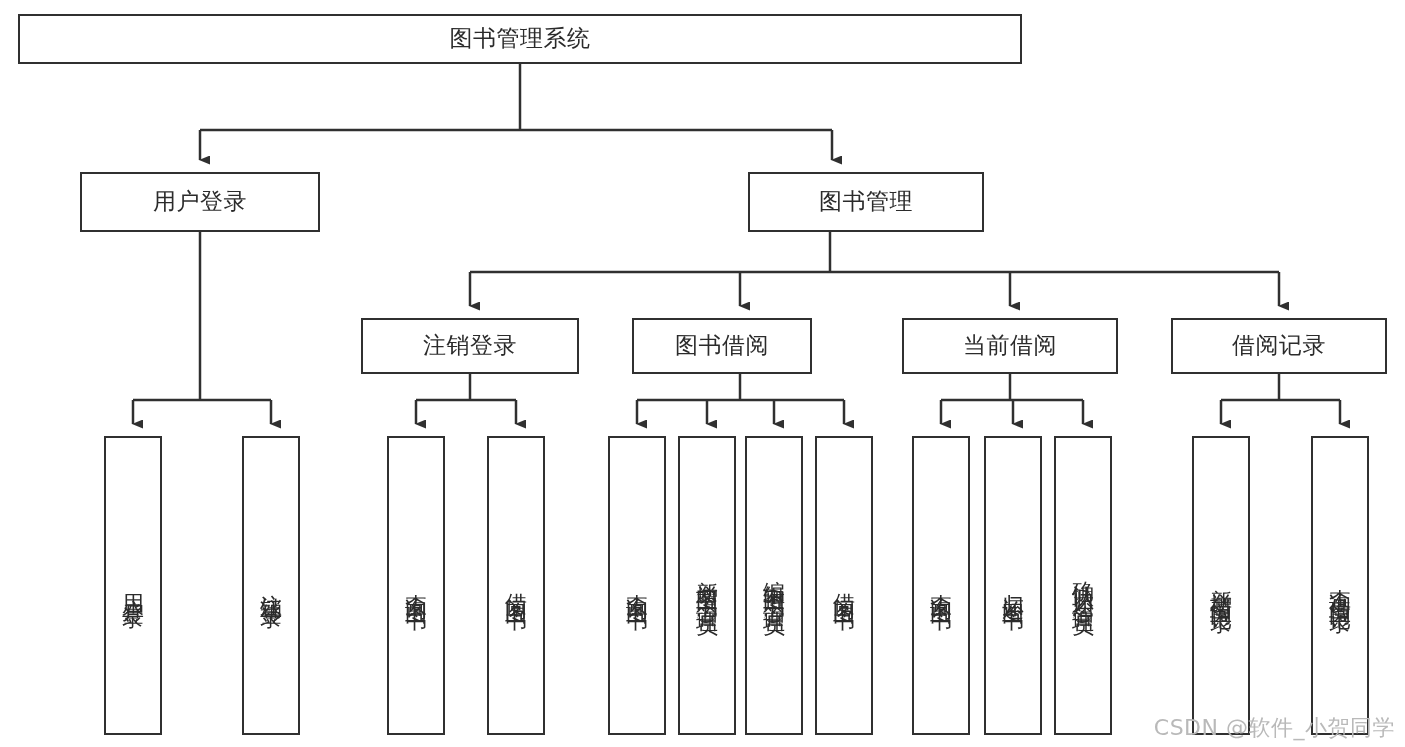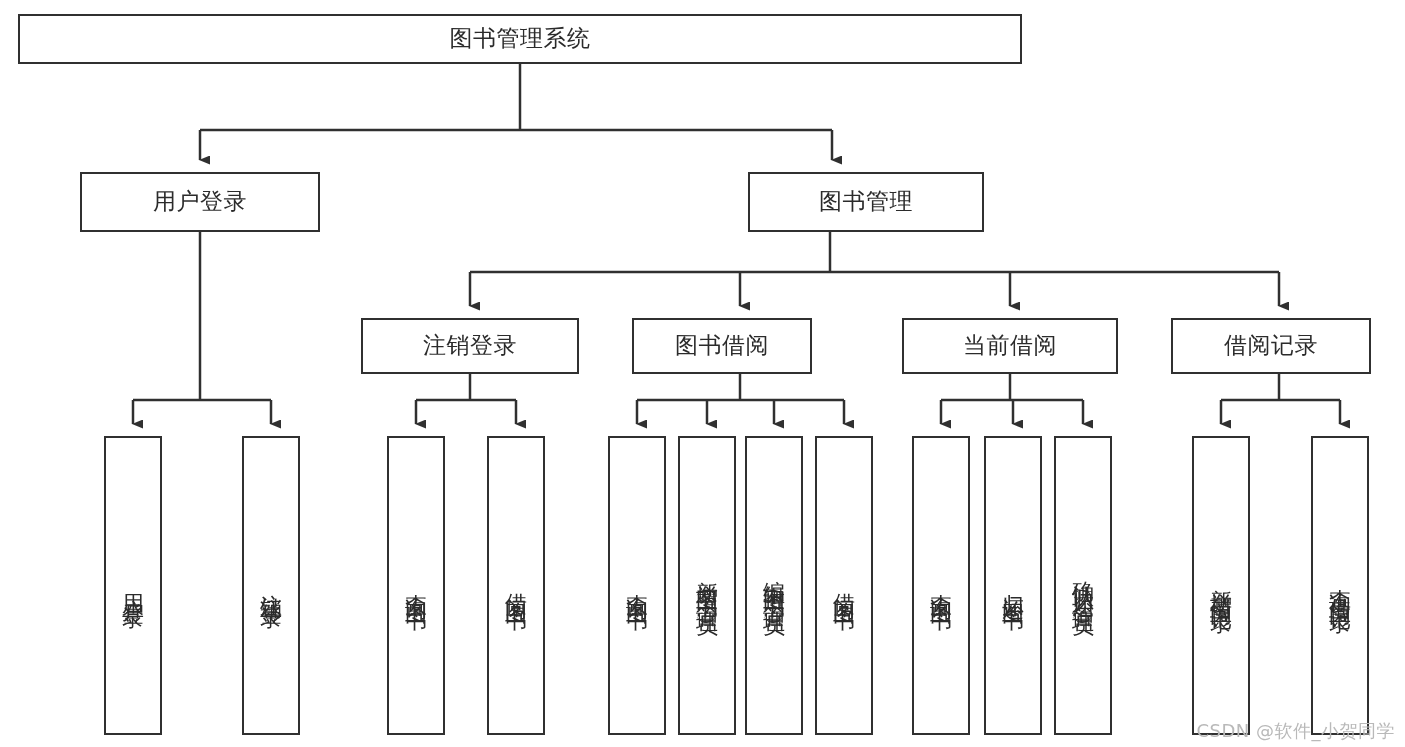--- a/index.html
+++ b/index.html
@@ -61,21 +61,21 @@
     font-size: 22px;
     line-height: 1.0;
     letter-spacing: 5px;
     white-space: nowrap;
     max-height: 100%;
   }
   .watermark {
     position: absolute;
     right: 10px;
     bottom: 4px;
-    font-size: 18px;
+    font-size: 22px;
     color: #b9b9b9;
     letter-spacing: 0.5px;
     white-space: nowrap;
     user-select: none;
   }
 </style>
 </head>
 <body>
 
 <div id="diagram-root">
@@ -144,21 +144,21 @@
 
   <div class="node horiz" style="left: 361px; top: 318px; width: 218px; height: 56px;">
     <span class="node-label">注销登录</span>
   </div>
   <div class="node horiz" style="left: 632px; top: 318px; width: 180px; height: 56px;">
     <span class="node-label">图书借阅</span>
   </div>
   <div class="node horiz" style="left: 902px; top: 318px; width: 216px; height: 56px;">
     <span class="node-label">当前借阅</span>
   </div>
-  <div class="node horiz" style="left: 1171px; top: 318px; width: 200px; height: 56px;">
+  <div class="node horiz" style="left: 1171px; top: 318px; width: 216px; height: 56px;">
     <span class="node-label">借阅记录</span>
   </div>
 
   <div class="node vert" style="left: 104px; top: 436px; width: 58px; height: 299px;">
     <span class="node-label">用户登录</span>
   </div>
   <div class="node vert" style="left: 242px; top: 436px; width: 58px; height: 299px;">
     <span class="node-label">注销登录</span>
   </div>
   <div class="node vert" style="left: 387px; top: 436px; width: 58px; height: 299px;">

